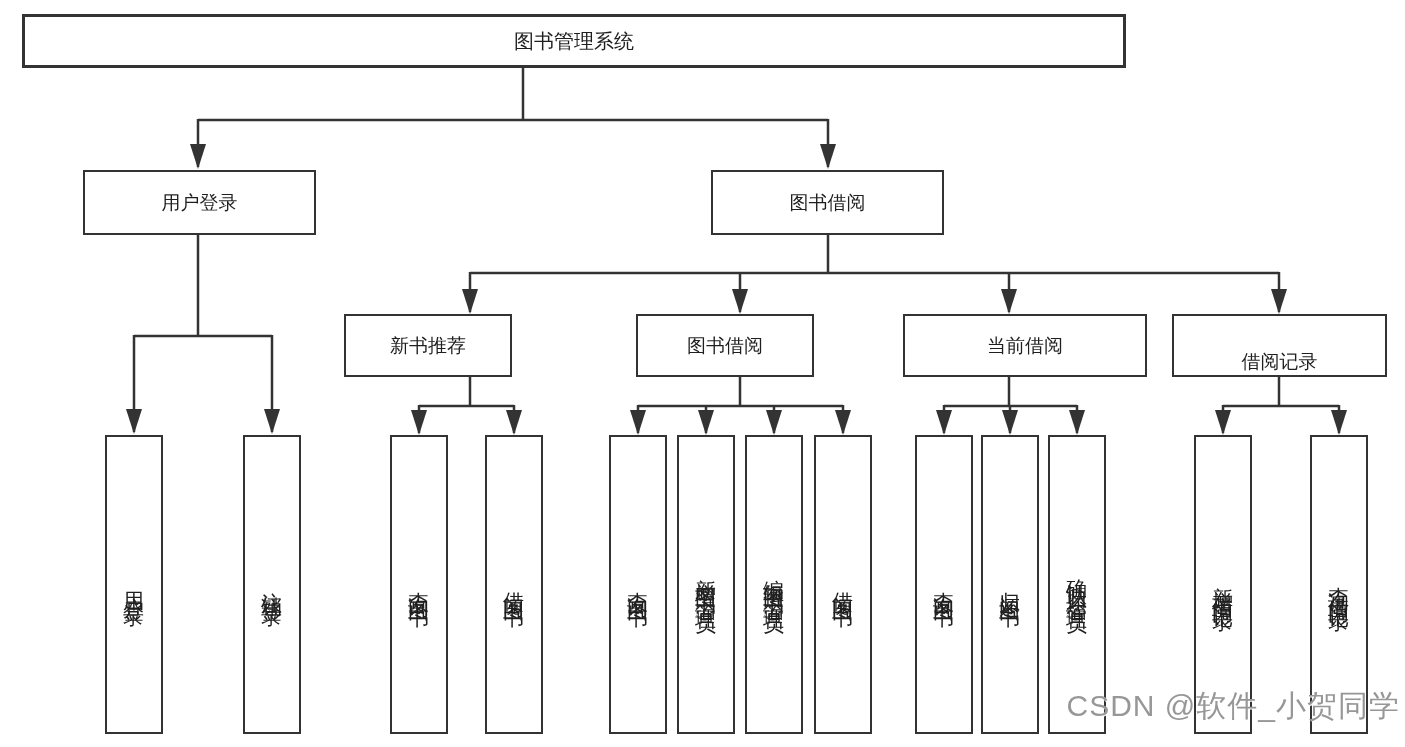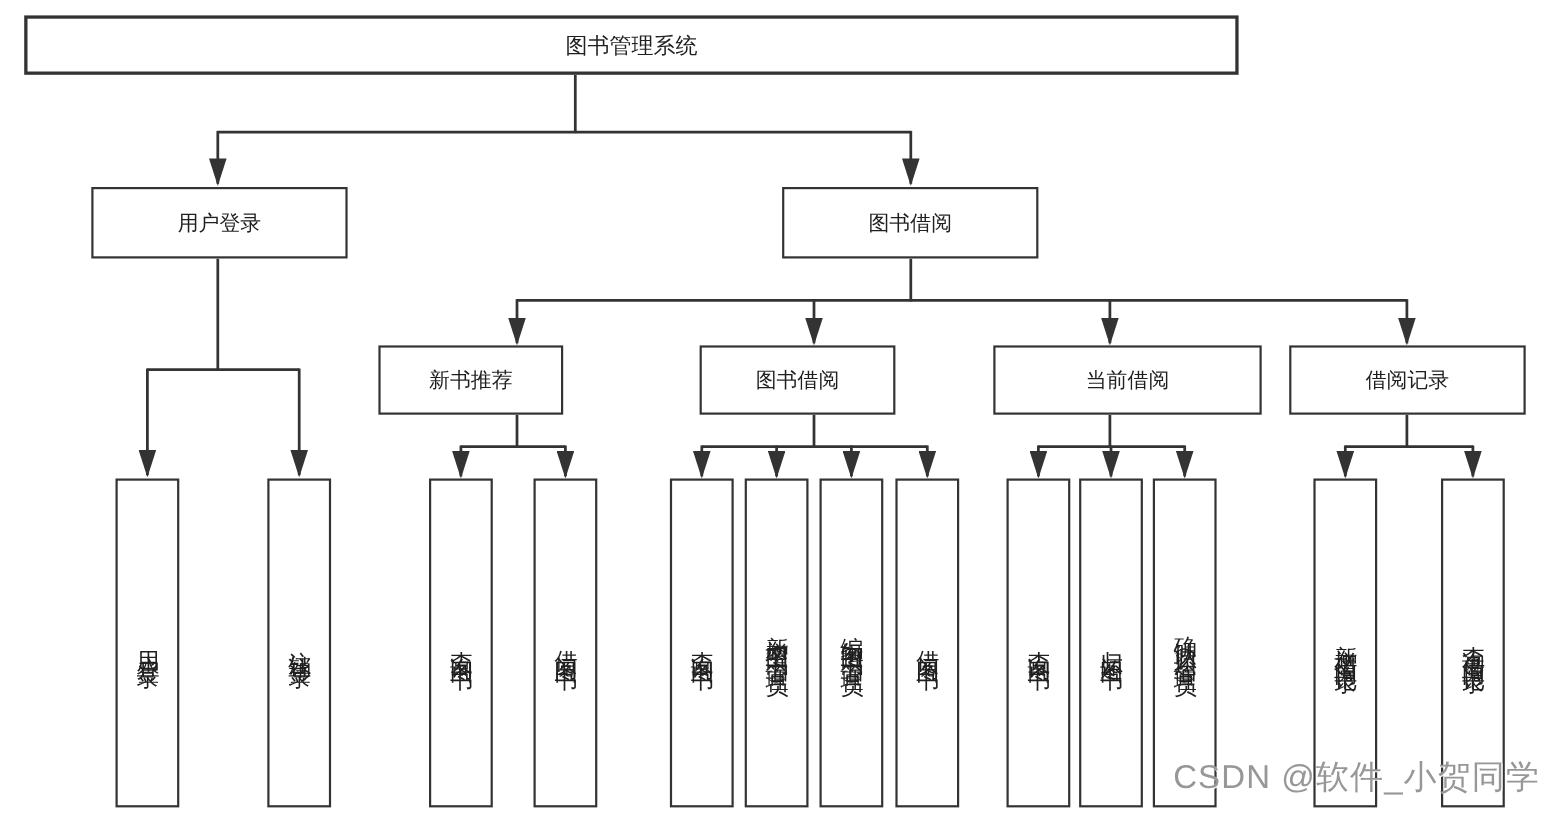--- a/index.html
+++ b/index.html
@@ -128,21 +128,21 @@
 
   <div class="box lvl" style="left:344px; top:314px; width:168px; height:63px;">
     <span>新书推荐</span>
   </div>
   <div class="box lvl" style="left:636px; top:314px; width:178px; height:63px;">
     <span>图书借阅</span>
   </div>
   <div class="box lvl" style="left:903px; top:314px; width:244px; height:63px;">
     <span>当前借阅</span>
   </div>
-  <div class="box lvl" style="left:1172px; top:314px; width:215px; height:63px;">
+  <div class="box lvl" style="left:1172px; top:314px; width:215px; height:63px;align-items:flex-end;">
     <span>借阅记录</span>
   </div>
 
   <div class="box leaf" style="left:105px; top:435px; width:58px; height:299px;">
     <span class="vtext">用户登录</span>
   </div>
   <div class="box leaf" style="left:243px; top:435px; width:58px; height:299px;">
     <span class="vtext">注销登录</span>
   </div>
 

